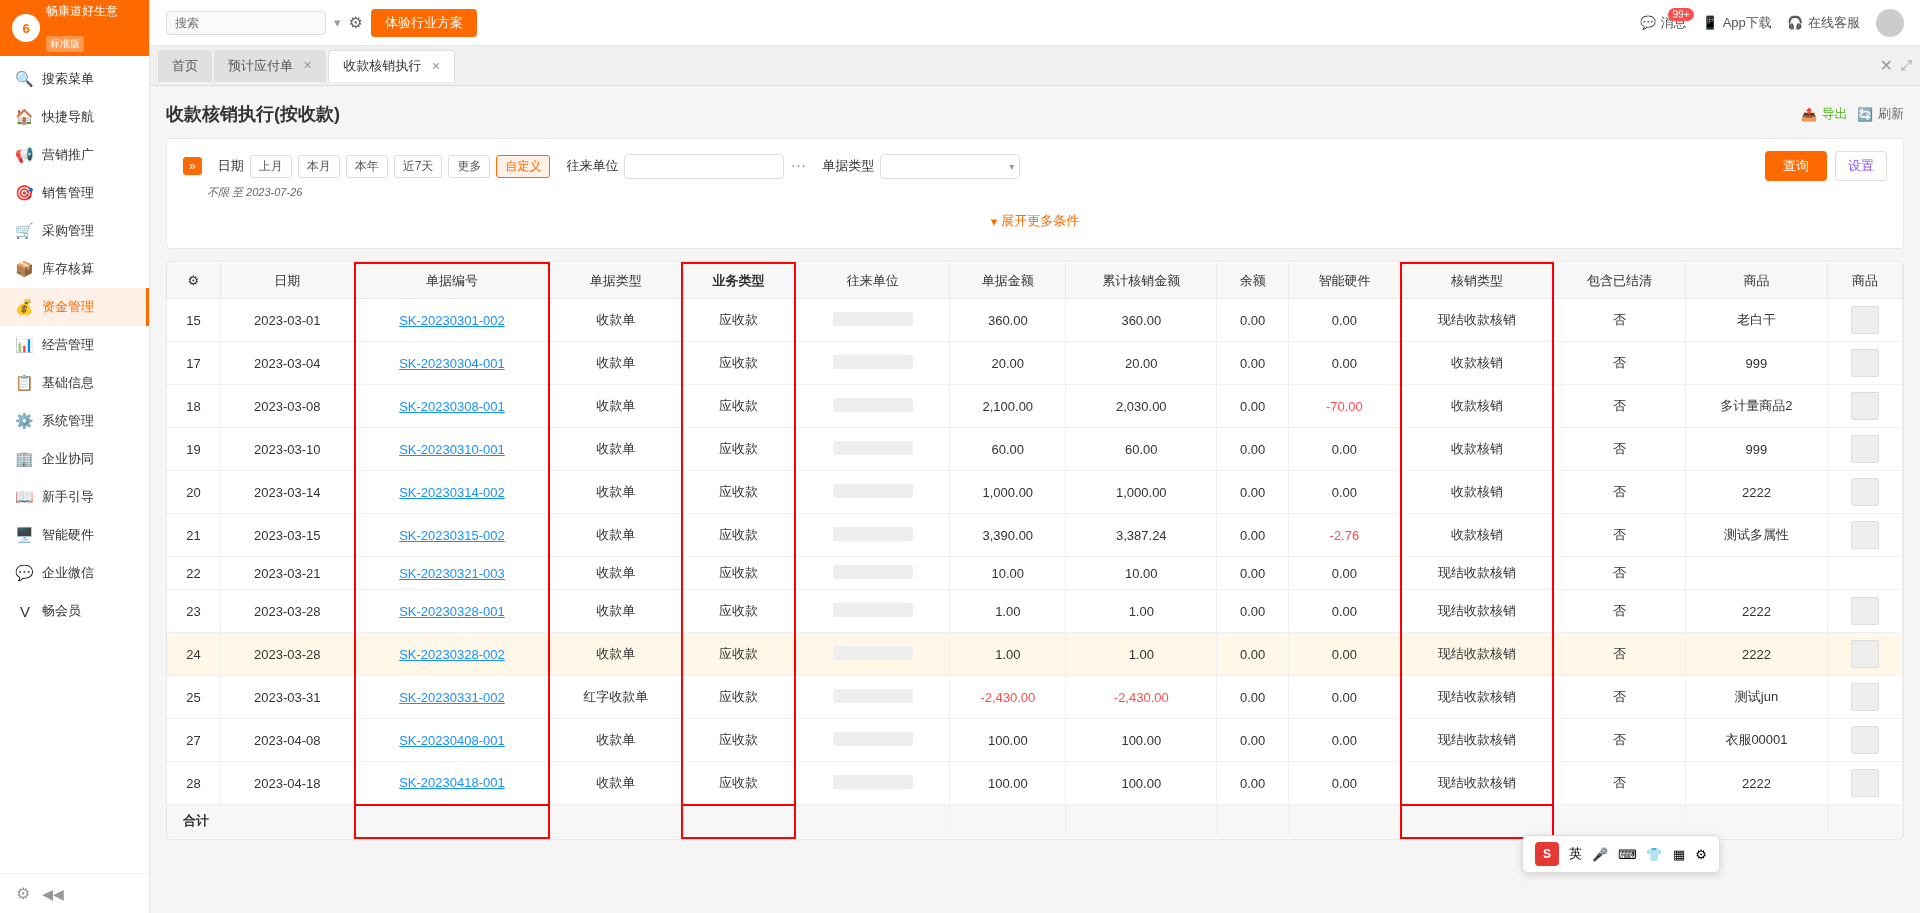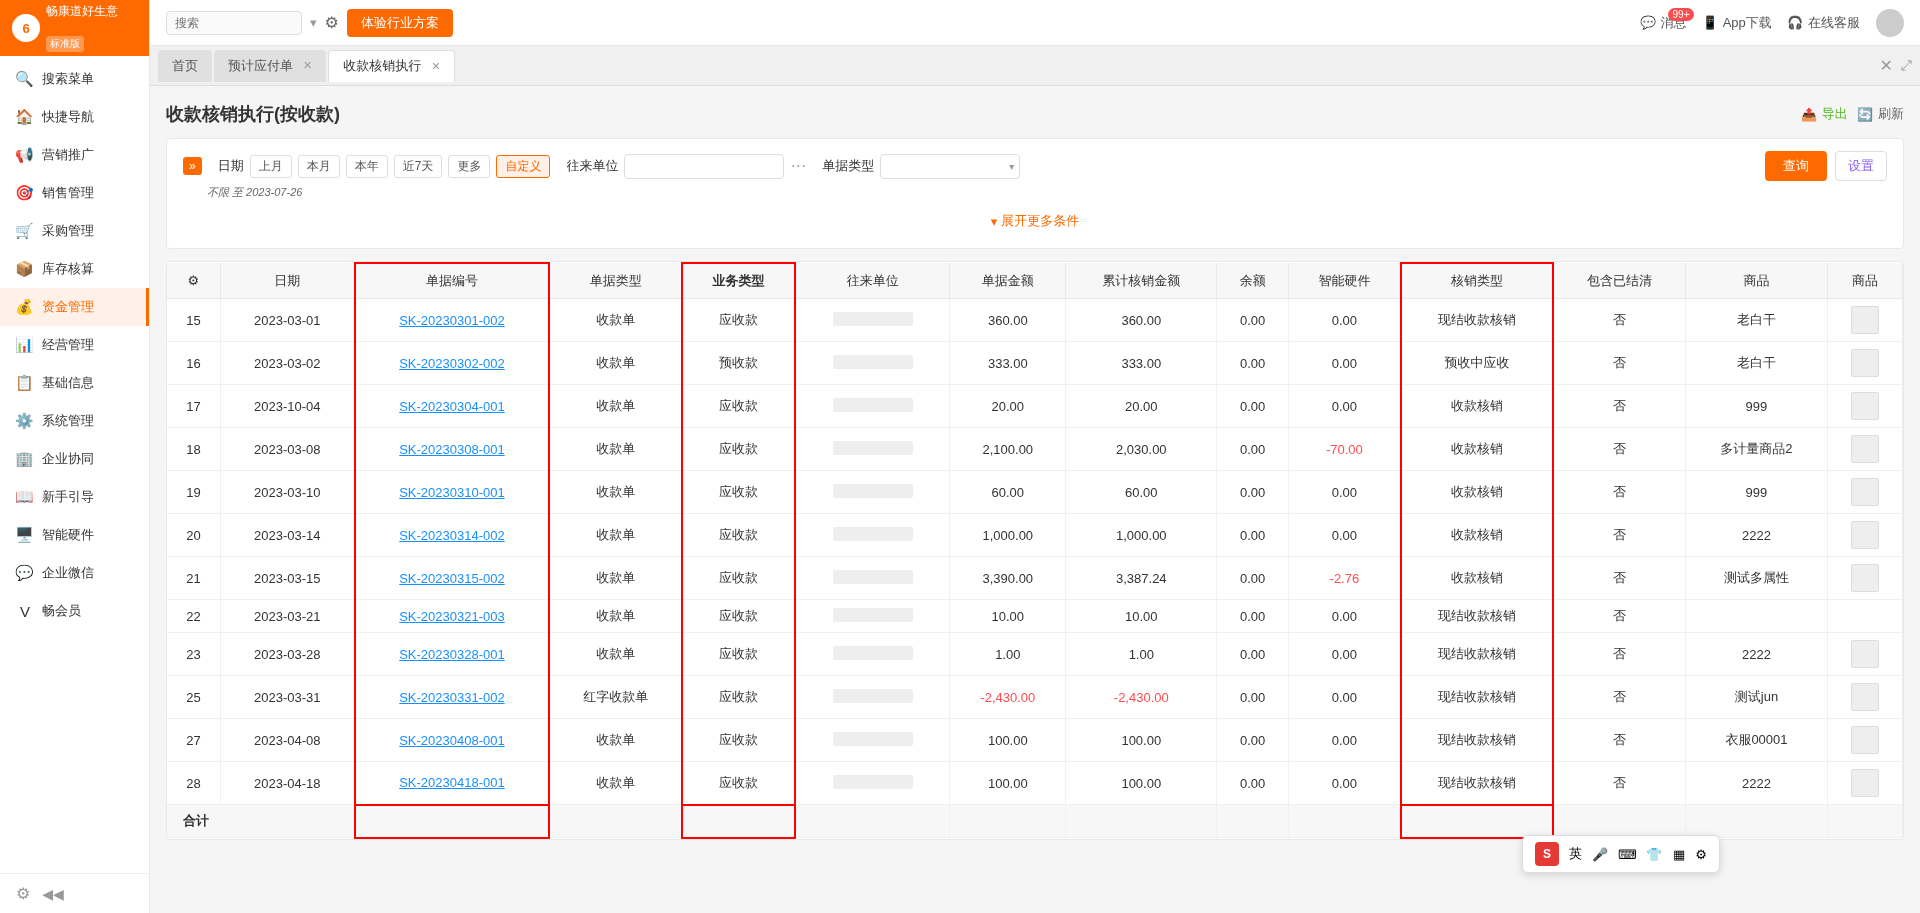--- a/index.html
+++ b/index.html
@@ -16,21 +16,21 @@
     .sidebar-item.active { background: #fff0e8; color: #ff6a00; border-right: 3px solid #ff6a00; }
     .sidebar-item-icon { width: 18px; height: 18px; display: flex; align-items: center; justify-content: center; color: inherit; font-size: 15px; }
     .sidebar-bottom { padding: 10px 16px; display: flex; align-items: center; gap: 12px; border-top: 1px solid #f0f0f0; }
 
     
     .main { flex: 1; display: flex; flex-direction: column; overflow: hidden; }
 
     
     .topbar { height: 46px; background: #fff; border-bottom: 1px solid #e8e8e8; display: flex; align-items: center; padding: 0 16px; gap: 16px; }
     .topbar-left { display: flex; align-items: center; gap: 8px; flex: 1; }
-    .topbar-input { border: 1px solid #ddd; border-radius: 4px; padding: 4px 8px; color: #999; font-size: 12px; width: 136px; background: #fafafa; }
+    .topbar-input { border: 1px solid #ddd; border-radius: 4px; padding: 4px 8px; color: #999; font-size: 12px; width: 160px; background: #fafafa; }
     .topbar-chevron { color: #999; }
     .topbar-gear { color: #666; font-size: 16px; cursor: pointer; }
     .topbar-btn-orange { background: #ff6a00; color: #fff; border: none; border-radius: 4px; padding: 5px 14px; cursor: pointer; font-size: 13px; }
     .topbar-right { display: flex; align-items: center; gap: 16px; }
     .topbar-msg { display: flex; align-items: center; gap: 4px; color: #555; font-size: 12px; position: relative; cursor: pointer; }
     .badge { background: #ff4d4f; color: #fff; border-radius: 10px; padding: 1px 5px; font-size: 10px; position: absolute; top: -6px; right: -8px; }
     .topbar-app { display: flex; align-items: center; gap: 4px; color: #555; font-size: 12px; cursor: pointer; }
     .topbar-service { display: flex; align-items: center; gap: 4px; color: #555; font-size: 12px; cursor: pointer; }
     .topbar-avatar { width: 28px; height: 28px; border-radius: 50%; background: #ddd; }
 
@@ -316,38 +316,22 @@
       <td class="">360.00</td>
       <td class="">360.00</td>
       <td>0.00</td>
       <td class="">0.00</td>
       <td style="border-left: 2px solid red; border-right: 2px solid red;">现结收款核销</td>
       <td>否</td>
       <td>老白干</td>
       <td><span class="img-thumb"></span></td>
     </tr>
               <tr>
-      <td>16</td>
-      <td>2023-03-02</td>
-      <td style="border-left: 2px solid red; border-right: 2px solid red;"><span class="link-cell">SK-20230302-002</span></td>
-      <td>收款单</td>
-      <td style="border-left: 2px solid red; border-right: 2px solid red;">预收款</td>
-      <td><span class="blurred"></span></td>
-      <td class="">333.00</td>
-      <td class="">333.00</td>
-      <td>0.00</td>
-      <td class="">0.00</td>
-      <td style="border-left: 2px solid red; border-right: 2px solid red;">预收中应收</td>
-      <td>否</td>
-      <td>老白干</td>
-      <td><span class="img-thumb"></span></td>
-    </tr>
-              <tr>
       <td>17</td>
-      <td>2023-10-04</td>
+      <td>2023-03-04</td>
       <td style="border-left: 2px solid red; border-right: 2px solid red;"><span class="link-cell">SK-20230304-001</span></td>
       <td>收款单</td>
       <td style="border-left: 2px solid red; border-right: 2px solid red;">应收款</td>
       <td><span class="blurred"></span></td>
       <td class="">20.00</td>
       <td class="">20.00</td>
       <td>0.00</td>
       <td class="">0.00</td>
       <td style="border-left: 2px solid red; border-right: 2px solid red;">收款核销</td>
       <td>否</td>
@@ -431,20 +415,36 @@
       <td class="">0.00</td>
       <td style="border-left: 2px solid red; border-right: 2px solid red;">现结收款核销</td>
       <td>否</td>
       <td></td>
       <td></td>
     </tr>
               <tr>
       <td>23</td>
       <td>2023-03-28</td>
       <td style="border-left: 2px solid red; border-right: 2px solid red;"><span class="link-cell">SK-20230328-001</span></td>
+      <td>收款单</td>
+      <td style="border-left: 2px solid red; border-right: 2px solid red;">应收款</td>
+      <td><span class="blurred"></span></td>
+      <td class="">1.00</td>
+      <td class="">1.00</td>
+      <td>0.00</td>
+      <td class="">0.00</td>
+      <td style="border-left: 2px solid red; border-right: 2px solid red;">现结收款核销</td>
+      <td>否</td>
+      <td>2222</td>
+      <td><span class="img-thumb"></span></td>
+    </tr>
+              <tr class="highlighted">
+      <td>24</td>
+      <td>2023-03-28</td>
+      <td style="border-left: 2px solid red; border-right: 2px solid red;"><span class="link-cell">SK-20230328-002</span></td>
       <td>收款单</td>
       <td style="border-left: 2px solid red; border-right: 2px solid red;">应收款</td>
       <td><span class="blurred"></span></td>
       <td class="">1.00</td>
       <td class="">1.00</td>
       <td>0.00</td>
       <td class="">0.00</td>
       <td style="border-left: 2px solid red; border-right: 2px solid red;">现结收款核销</td>
       <td>否</td>
       <td>2222</td>

